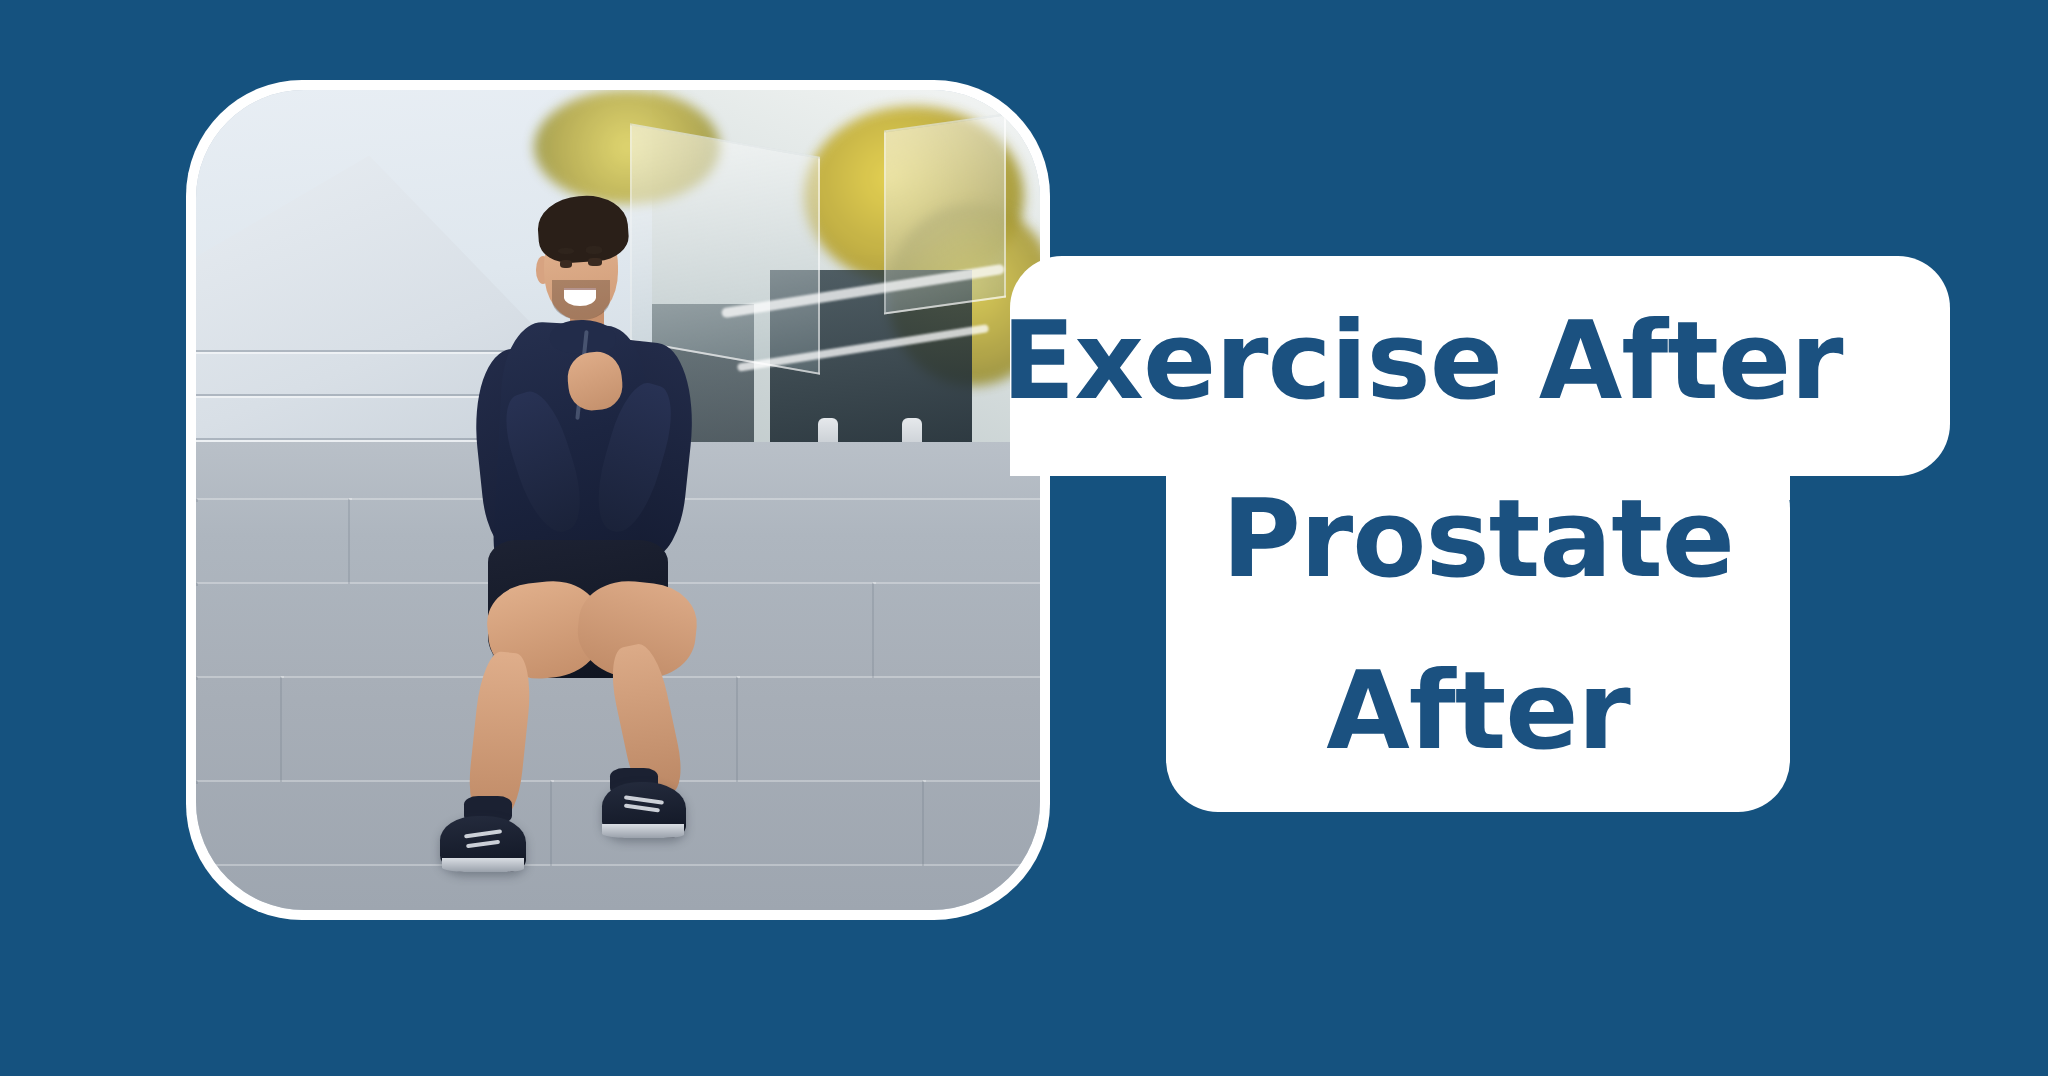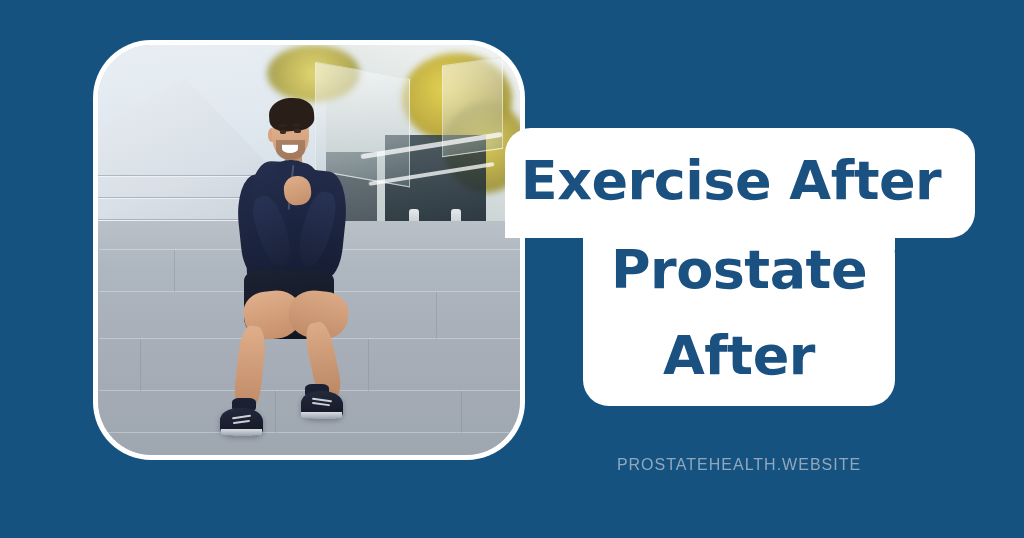--- a/index.html
+++ b/index.html
@@ -255,21 +255,21 @@
   .title-line {
     position:absolute;
     color:#1b5180;
     font-family:"DejaVu Sans", sans-serif;
     font-weight:bold;
     letter-spacing:-0.5px;
     white-space:nowrap;
     text-align:center;
     z-index:5;
   }
-  #line-1 { left:496px; top:150px;  width:470px; font-size:54px; line-height:62px; }
+  #line-1 { left:476px; top:150px;  width:470px; font-size:54px; line-height:62px; }
   #line-2 { left:583px; top:239px;  width:312px; font-size:54px; line-height:62px; }
   #line-3 { left:583px; top:325px;  width:312px; font-size:54px; line-height:62px; }
 
   
   #footer-url {
     position:absolute;
     left:583px; top:456px; width:312px;
     text-align:center;
     color:#90a8bd;
     font-family:"Liberation Sans", sans-serif;
@@ -379,15 +379,14 @@
   <div id="title-group">
     <div class="title-plate" id="plate-top"></div>
     <div class="title-plate" id="plate-joint"></div>
     <div class="title-plate" id="plate-bottom"></div>
 
     <div class="title-line" id="line-1">Exercise After</div>
     <div class="title-line" id="line-2">Prostate</div>
     <div class="title-line" id="line-3">After</div>
   </div>
 
-  <div id="footer-url">PROSTATEHEALTH.WEBSITE</div>
 
 </div>
 
 </body></html>

